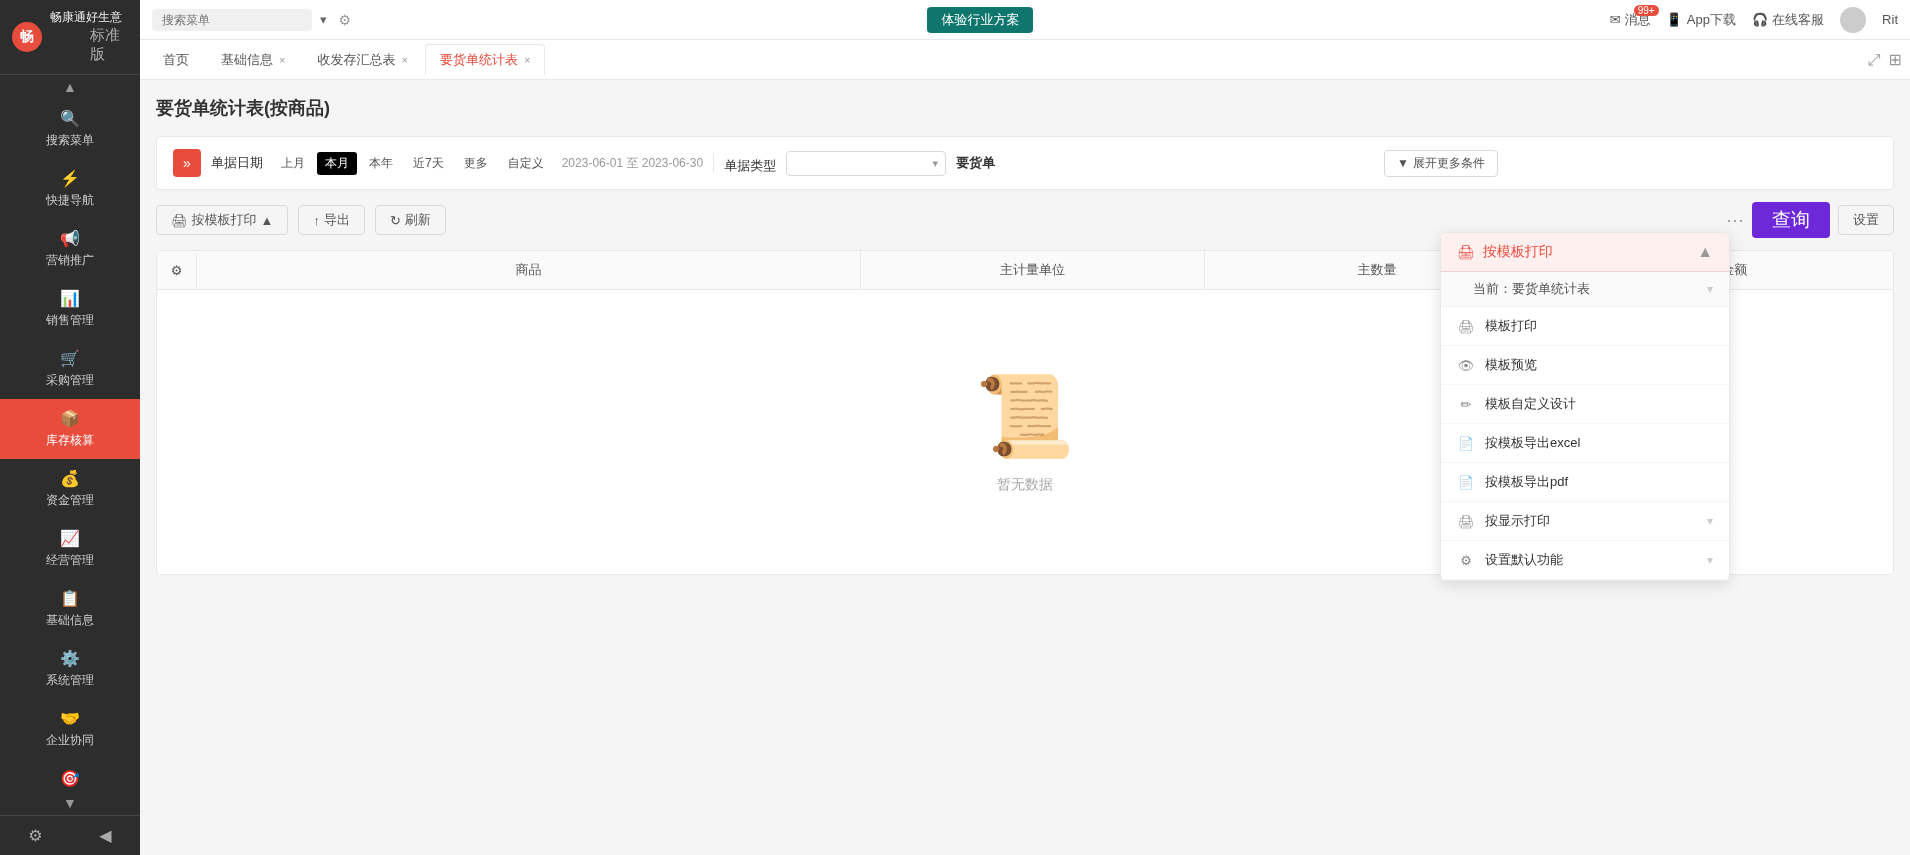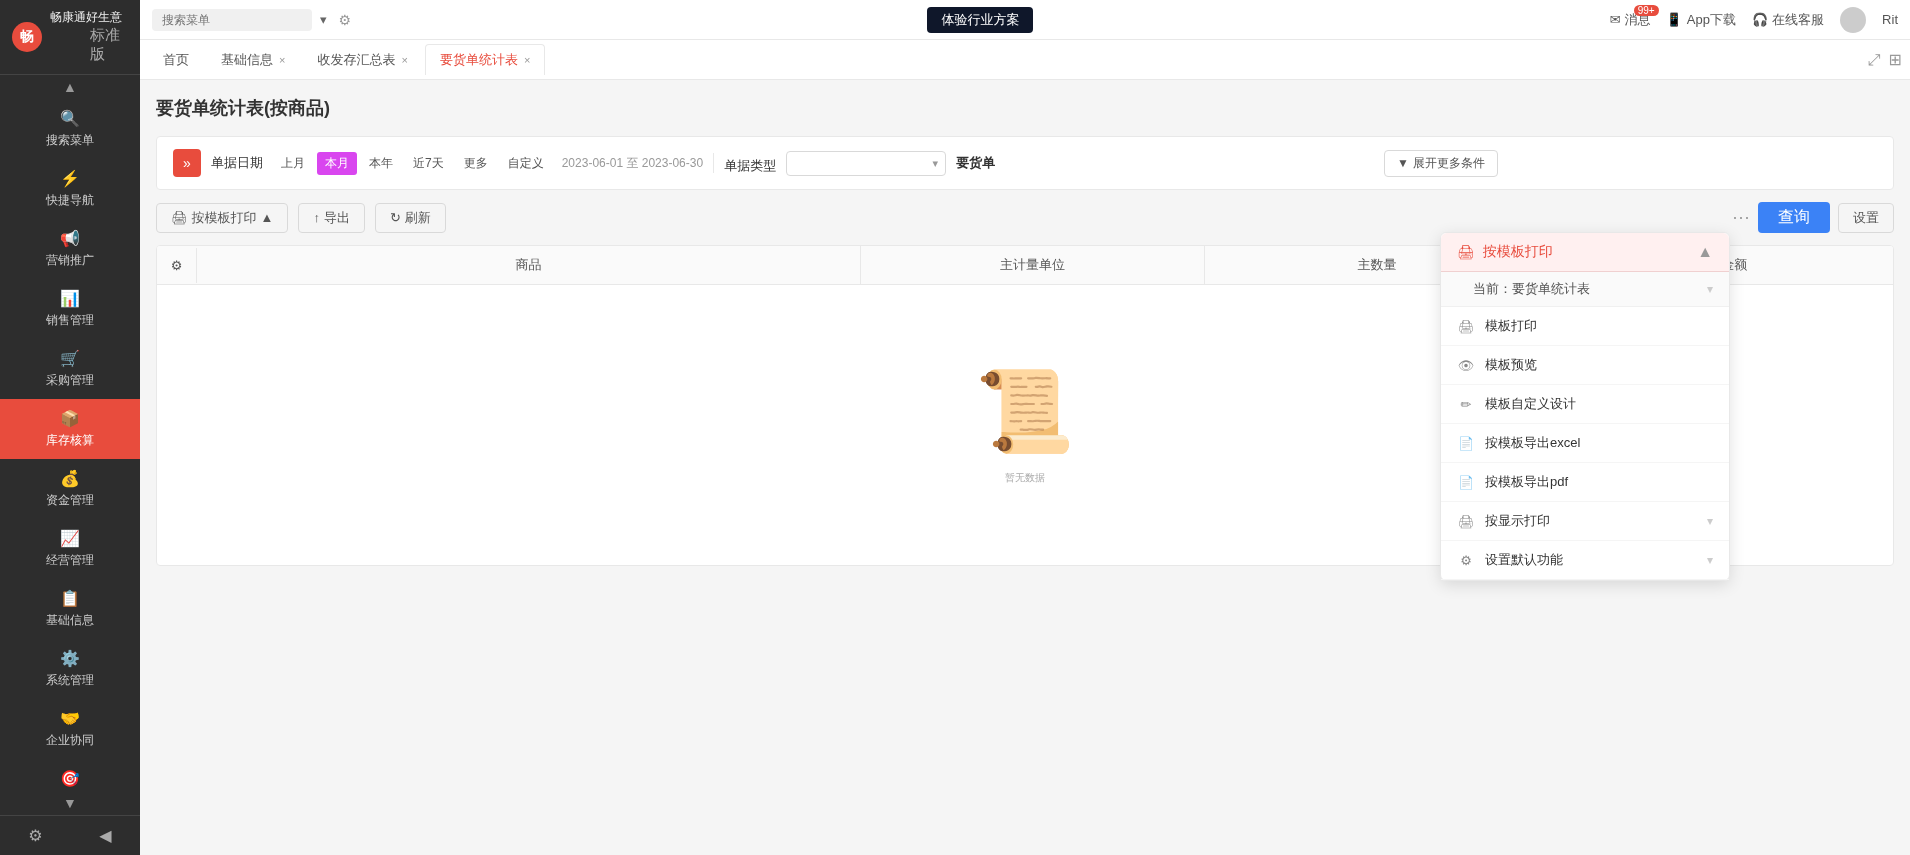--- a/index.html
+++ b/index.html
@@ -22,21 +22,21 @@
     .sidebar-scroll-btn { background: none; border: none; color: #999; font-size: 14px; cursor: pointer; display: flex; align-items: center; justify-content: center; padding: 4px; width: 100%; }
 
     
     .main { flex: 1; display: flex; flex-direction: column; overflow: hidden; }
 
     
     .topbar { background: #fff; height: 40px; display: flex; align-items: center; padding: 0 12px; gap: 8px; border-bottom: 1px solid #e8e8e8; flex-shrink: 0; }
     .topbar-search { background: #f0f0f0; border: none; border-radius: 4px; padding: 4px 10px; font-size: 12px; color: #666; width: 160px; }
     .topbar-dropdown-btn { background: none; border: none; color: #666; cursor: pointer; font-size: 13px; }
     .topbar-gear { color: #999; font-size: 14px; cursor: pointer; margin-left: 4px; }
-    .topbar-trial { background: #0f172a; color: white; border: none; border-radius: 4px; padding: 4px 14px; font-size: 13px; cursor: pointer; margin-left: auto; }
+    .topbar-trial { background: #0f766e; color: white; border: none; border-radius: 4px; padding: 4px 14px; font-size: 13px; cursor: pointer; margin-left: auto; }
     .topbar-right { display: flex; align-items: center; gap: 16px; margin-left: auto; }
     .topbar-right-item { display: flex; align-items: center; gap: 4px; color: #555; font-size: 13px; cursor: pointer; position: relative; }
     .topbar-badge { background: #e84c3d; color: white; font-size: 10px; border-radius: 10px; padding: 0 4px; position: absolute; top: -6px; right: -8px; }
     .topbar-avatar { width: 26px; height: 26px; background: #ccc; border-radius: 50%; }
 
     
     .tabs-bar { background: #fff; height: 40px; display: flex; align-items: center; padding: 0 8px; border-bottom: 1px solid #e8e8e8; gap: 2px; flex-shrink: 0; }
     .tab { display: flex; align-items: center; gap: 6px; padding: 6px 14px; font-size: 13px; color: #555; cursor: pointer; border-radius: 4px 4px 0 0; border: 1px solid transparent; border-bottom: none; }
     .tab.active { background: #fff; border-color: #e8e8e8; color: #e84c3d; font-weight: 500; }
     .tab-close { color: #999; font-size: 11px; cursor: pointer; }
@@ -46,52 +46,52 @@
     
     .content { flex: 1; overflow-y: auto; padding: 16px; position: relative; }
     .page-title { font-size: 18px; font-weight: 600; color: #333; margin-bottom: 16px; }
 
     
     .filter-bar { background: #fff; border-radius: 4px; padding: 12px 16px; margin-bottom: 12px; display: flex; flex-wrap: wrap; align-items: center; gap: 10px; border: 1px solid #e8e8e8; }
     .filter-expand-btn { width: 28px; height: 28px; background: #e84c3d; color: white; border: none; border-radius: 4px; cursor: pointer; font-size: 14px; display: flex; align-items: center; justify-content: center; }
     .filter-label { color: #333; font-size: 13px; }
     .date-btns { display: flex; gap: 4px; align-items: flex-start; }
     .date-btn { background: none; border: none; padding: 3px 8px; font-size: 12px; color: #555; cursor: pointer; border-radius: 3px; }
-    .date-btn.active { background: #d946ef; color: white; border-radius: 3px; }
+    .date-btn.active { background: #000000; color: white; border-radius: 3px; }
     .date-range { font-size: 12px; color: #999; }
     .filter-divider { width: 1px; height: 20px; background: #e8e8e8; }
     .filter-type-label { color: #333; font-size: 13px; margin-top: 6px; }
     .filter-select { border: 1px solid #d9d9d9; border-radius: 4px; padding: 4px 28px 4px 8px; font-size: 13px; color: #555; background: #fff; cursor: pointer; appearance: none; min-width: 160px; }
     .filter-select-wrapper { position: relative; display: inline-flex; align-items: center; }
     .filter-select-wrapper::after { content: '▾'; position: absolute; right: 8px; color: #999; pointer-events: none; font-size: 11px; }
     .filter-yaohuodan-label { color: #333; font-size: 13px; font-weight: bold; }
     .filter-expand-more { background: none; border: 1px solid #d9d9d9; border-radius: 4px; padding: 4px 12px; font-size: 12px; color: #555; cursor: pointer; display: flex; align-items: center; gap: 4px; margin: 0 auto; }
 
     
     .action-bar { display: flex; align-items: center; gap: 10px; margin-bottom: 12px; }
     .btn-print { background: none; border: 1px solid #d9d9d9; border-radius: 4px; padding: 5px 14px; font-size: 13px; color: #555; cursor: pointer; display: flex; align-items: center; gap: 4px; }
     .btn-export { background: none; border: 1px solid #d9d9d9; border-radius: 4px; padding: 5px 14px; font-size: 13px; color: #555; cursor: pointer; display: flex; align-items: center; gap: 4px; }
     .btn-refresh { background: none; border: 1px solid #d9d9d9; border-radius: 4px; padding: 5px 14px; font-size: 13px; color: #555; cursor: pointer; display: flex; align-items: center; gap: 4px; }
-    .btn-query { background: #3b82f6; color: white; border: none; border-radius: 4px; padding: 5px 20px; font-size: 16px; cursor: pointer; }
+    .btn-query { background: #6d28d9; color: white; border: none; border-radius: 4px; padding: 5px 20px; font-size: 19px; cursor: pointer; }
     .btn-settings { background: none; border: 1px solid #d9d9d9; border-radius: 4px; padding: 5px 14px; font-size: 13px; color: #555; cursor: pointer; }
     .action-bar-right { margin-left: auto; display: flex; gap: 8px; align-items: center; }
     .action-more { background: none; border: none; color: #999; font-size: 18px; cursor: pointer; }
 
     
     .table-wrapper { background: #fff; border: 1px solid #e8e8e8; border-radius: 4px; overflow: hidden; }
     .table-header { display: flex; align-items: center; background: #fafafa; border-bottom: 1px solid #e8e8e8; }
     .th { padding: 10px 12px; font-size: 13px; color: #555; font-weight: 500; flex: 1; text-align: center; border-right: 1px solid #e8e8e8; }
     .th:last-child { border-right: none; }
     .th-settings { width: 40px; flex: none; }
     .th-product { flex: 2; }
 
     
     .empty-state { display: flex; flex-direction: column; align-items: center; justify-content: center; padding: 80px 0; }
     .empty-icon { font-size: 80px; margin-bottom: 12px; }
-    .empty-text { color: #aaa; font-size: 10px; }
+    .empty-text { color: #aaa; font-size: 14px; }
     .print-dropdown { position: absolute; top: 152px; right: 180px; width: 290px; background: white; border: 1px solid #e8e8e8; border-radius: 6px; box-shadow: 0 4px 16px rgba(0,0,0,0.12); z-index: 200; }
     .print-dropdown-header { display: flex; align-items: center; justify-content: space-between; padding: 10px 16px; background: #fff0f0; border-radius: 6px 6px 0 0; border-bottom: 1px solid #f0d0d0; }
     .print-dropdown-title { color: #e84c3d; font-size: 14px; font-weight: 500; display: flex; align-items: center; gap: 8px; }
     .print-dropdown-close { color: #999; cursor: pointer; font-size: 16px; background: none; border: none; }
     .print-dropdown-item { display: flex; align-items: center; gap: 10px; padding: 10px 16px; font-size: 13px; color: #333; cursor: pointer; border-bottom: 1px solid #f5f5f5; }
     .print-dropdown-item:last-child { border-bottom: none; }
     .print-dropdown-sub { display: flex; align-items: center; justify-content: space-between; padding: 10px 16px; font-size: 13px; color: #333; cursor: pointer; border-bottom: 1px solid #f5f5f5; }
     .print-dropdown-current { display: flex; align-items: center; justify-content: space-between; padding: 8px 16px 8px 32px; font-size: 13px; color: #555; cursor: pointer; background: #fafafa; border-bottom: 1px solid #f0f0f0; }
     .item-icon { width: 18px; height: 18px; color: #888; display: flex; align-items: center; justify-content: center; flex-shrink: 0; }
     .chevron-right { color: #ccc; font-size: 12px; }

